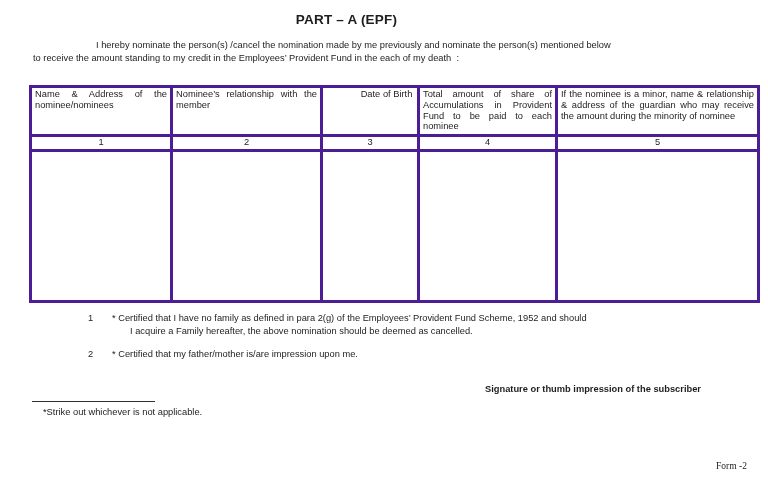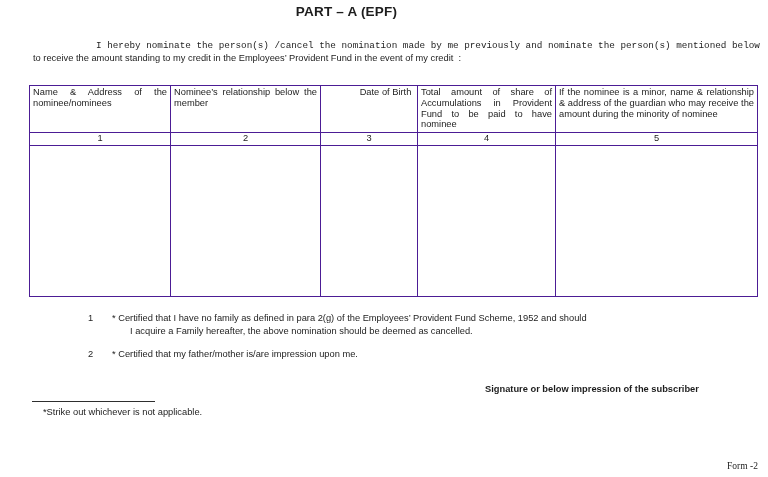--- a/index.html
+++ b/index.html
@@ -9,39 +9,39 @@
     font-family: "Liberation Sans", sans-serif;
     color: #1d1d1d;
     position: relative;
     overflow: hidden;
   }
   .abs { position: absolute; white-space: pre; }
   .fs { font-size: 9.3px; line-height: 11px; }
 
   .title {
     position: absolute;
-    top: 4px; left: 0; width: 693px;
+    top: 12px; left: 0; width: 693px;
     text-align: center;
     font-weight: bold;
     font-size: 13.5px;
     letter-spacing: 0.2px;
   }
 
-  .intro-line-1 { top: 40px; left: 96px; font-family: Liberation Mono, monospace; }
+  .intro-line-1 { top: 40px; left: 96px; }
   .intro-line-2 { top: 52.5px; left: 33px; }
 
   table.nom {
     position: absolute;
     top: 85px; left: 29px;
     width: 728px;
     border-collapse: collapse;
     table-layout: fixed;
   }
   table.nom th, table.nom td {
-    border: 1px solid #4c1d95;
+    border: 3px solid #4c1d95;
     font-size: 9.3px;
     font-weight: normal;
     vertical-align: top;
     padding: 1px 3px 2px 3px;
     line-height: 10.8px;
   }
   table.nom th { text-align: justify; height: 44px; }
   table.nom th.center { text-align: center; padding-left: 36px; }
   tr.nums td { text-align: center; height: 10px; padding: 0 0 1px 0; line-height: 11px; }
   tr.entry td { height: 151px; }
@@ -63,45 +63,44 @@
     top: 401px; left: 32px;
     width: 123px; height: 0;
     border-top: 1.5px solid #2e2e2e;
   }
   .strike-note { top: 406.5px; left: 31px; margin-left: 12px; }
 
   .form-number {
     top: 461px; left: 716px;
     font-family: "Liberation Serif", serif;
     font-size: 9.5px;
-    margin-left: 11px;
   }
 </style>
 </head>
 <body>
 
 <div class="title">PART – A (EPF)</div>
 
 <div class="abs fs intro-line-1">I hereby nominate the person(s) /cancel the nomination made by me previously and nominate the person(s) mentioned below</div>
-<div class="abs fs intro-line-2">to receive the amount standing to my credit in the Employees’ Provident Fund in the event of my credit  :</div>
+<div class="abs fs intro-line-2">to receive the amount standing to my credit in the Employees’ Provident Fund in the each of my death  :</div>
 
 <table class="nom">
   <colgroup>
     <col style="width:141px">
     <col style="width:150px">
     <col style="width:97px">
     <col style="width:138px">
     <col style="width:202px">
   </colgroup>
   <tbody>
       <tr>
     <th>Name &amp; Address of the nominee/nominees</th>
-    <th>Nominee’s relationship below the member</th>
+    <th>Nominee’s relationship with the member</th>
     <th class="center">Date of Birth</th>
-    <th>Total amount of share of Accumulations in Provident Fund to be paid to have nominee</th>
+    <th>Total amount of share of Accumulations in Provident Fund to be paid to each nominee</th>
     <th>If the nominee is a minor, name &amp; relationship &amp; address of the guardian who may receive the amount during the minority of nominee</th>
   </tr>
   <tr class="nums">
     <td>1</td>
     <td>2</td>
     <td>3</td>
     <td>4</td>
     <td>5</td>
   </tr>
   <tr class="entry">
@@ -114,18 +113,18 @@
 </tbody>
   </table>
 
 <div class="abs fs note-num note1-num">1</div>
 <div class="abs fs note1-line1">* Certified that I have no family as defined in para 2(g) of the Employees’ Provident Fund Scheme, 1952 and should</div>
 <div class="abs fs note1-line2">I acquire a Family hereafter, the above nomination should be deemed as cancelled.</div>
 
 <div class="abs fs note-num note2-num">2</div>
 <div class="abs fs note2-line1">* Certified that my father/mother is/are impression upon me.</div>
 
-<div class="abs fs signature-label">Signature or below impression of the subscriber</div>
+<div class="abs fs signature-label">Signature or thumb impression of the subscriber</div>
 
 <div class="strike-line"></div>
 <div class="abs fs strike-note">*Strike out whichever is not applicable.</div>
 
 <div class="abs form-number">Form -2</div>
 
 </body></html>

